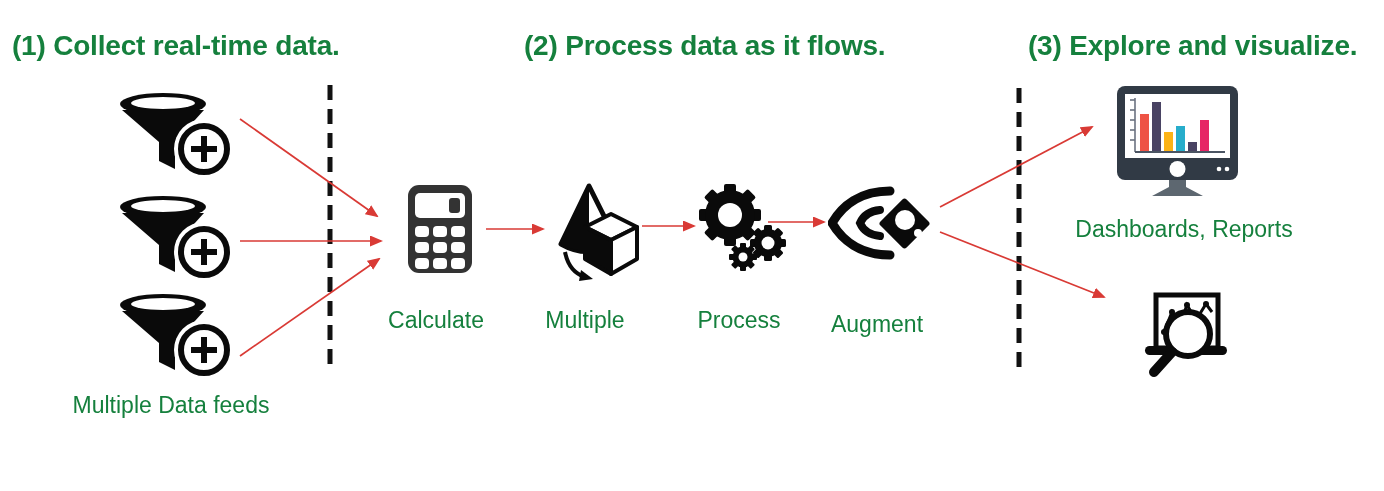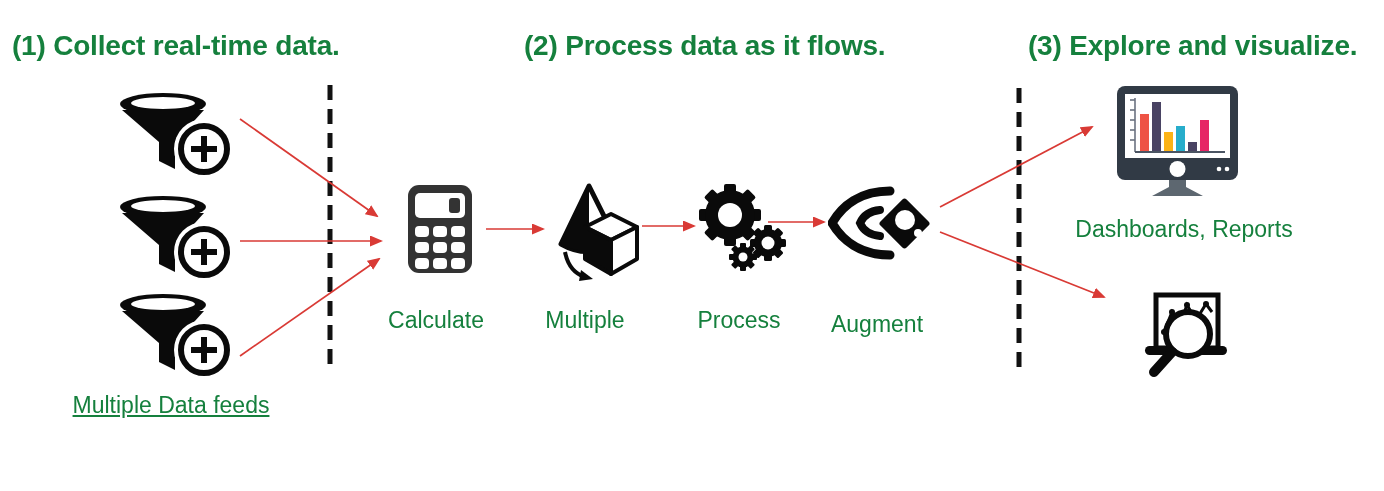--- a/index.html
+++ b/index.html
@@ -74,21 +74,21 @@
     <svg width="112" height="84" viewBox="0 0 112 84">
       <ellipse cx="45" cy="12" rx="43" ry="11" fill="#0a0a0a"></ellipse>
       <ellipse cx="45" cy="11" rx="32" ry="6" fill="#ffffff"></ellipse>
       <path d="M4,18 L86,18 L57,50 L57,77 L41,69 L41,50 Z" fill="#0a0a0a"></path>
       <circle cx="86" cy="57" r="30" fill="#ffffff"></circle>
       <circle cx="86" cy="57" r="23" fill="#ffffff" stroke="#0a0a0a" stroke-width="6"></circle>
       <line x1="73" y1="57" x2="99" y2="57" stroke="#0a0a0a" stroke-width="6"></line>
       <line x1="86" y1="44" x2="86" y2="70" stroke="#0a0a0a" stroke-width="6"></line>
     </svg>
   </div>
-  <div class="abs icon-label center" style="left:171px;top:392px;text-decoration:underline;">Multiple Data feeds</div>
+  <div class="abs icon-label center" style="left:171px;top:392px;">Multiple Data feeds</div>
 
   <div class="abs icon" style="left:408px;top:185px;">
     <svg width="64" height="88" viewBox="0 0 64 88">
       <rect x="0" y="0" width="64" height="88" rx="11" fill="#333333"></rect>
       <rect x="7" y="8" width="50" height="25" rx="5" fill="#ffffff"></rect>
       <rect x="41" y="13" width="11" height="15" rx="3" fill="#333333"></rect>
       <g fill="#ffffff">
         <rect x="7" y="41" width="14" height="11" rx="4"></rect>
           <rect x="25" y="41" width="14" height="11" rx="4"></rect>
           <rect x="43" y="41" width="14" height="11" rx="4"></rect>

